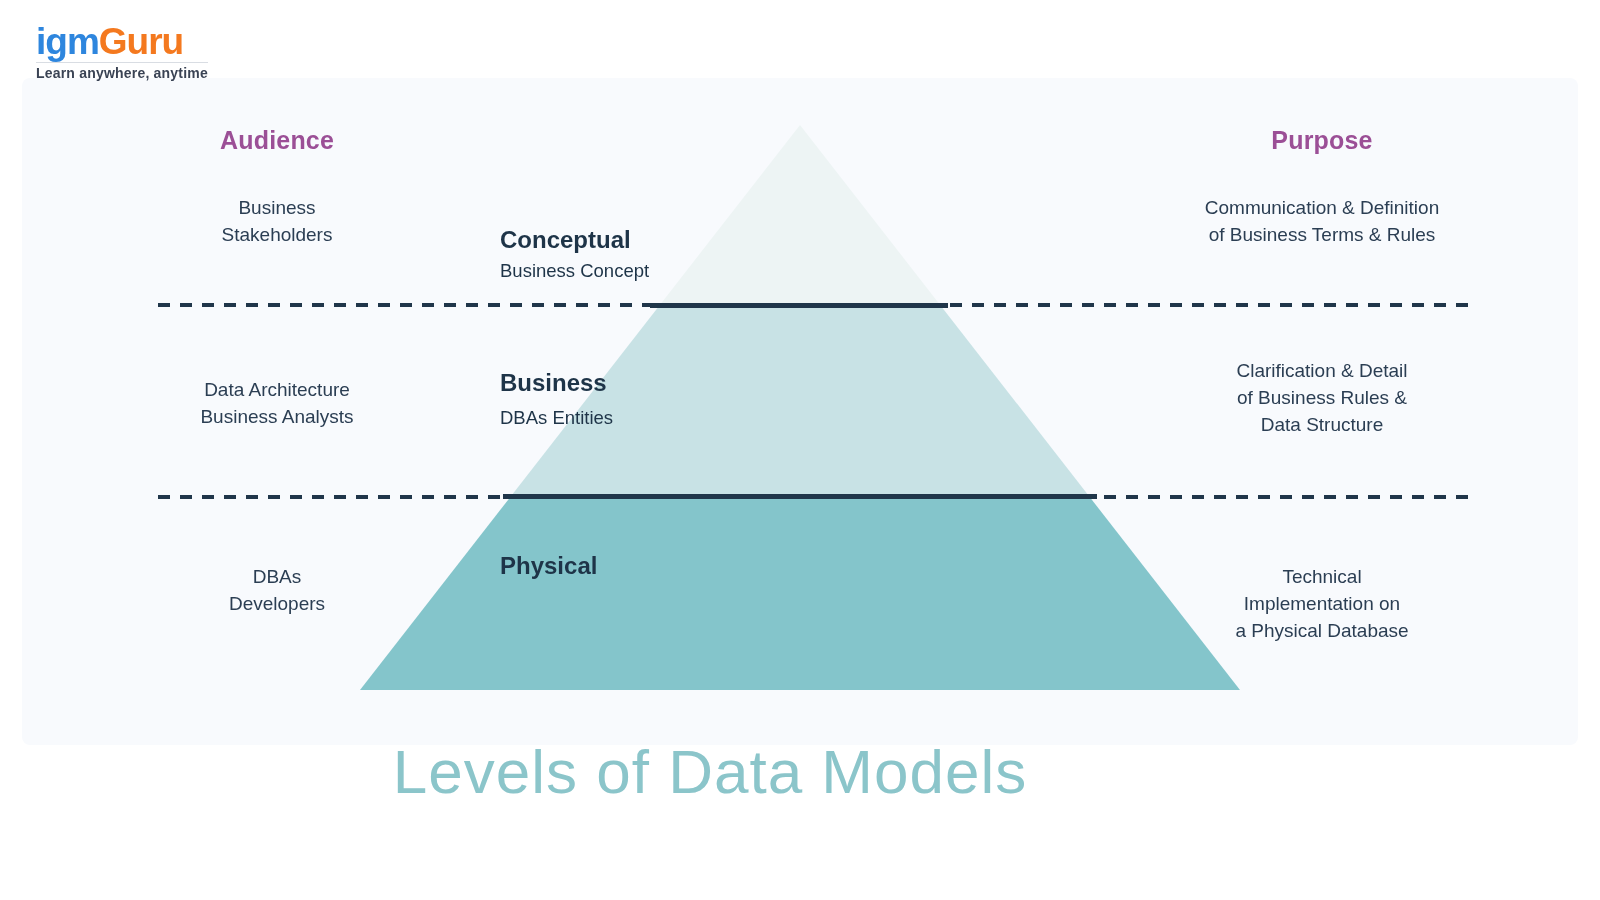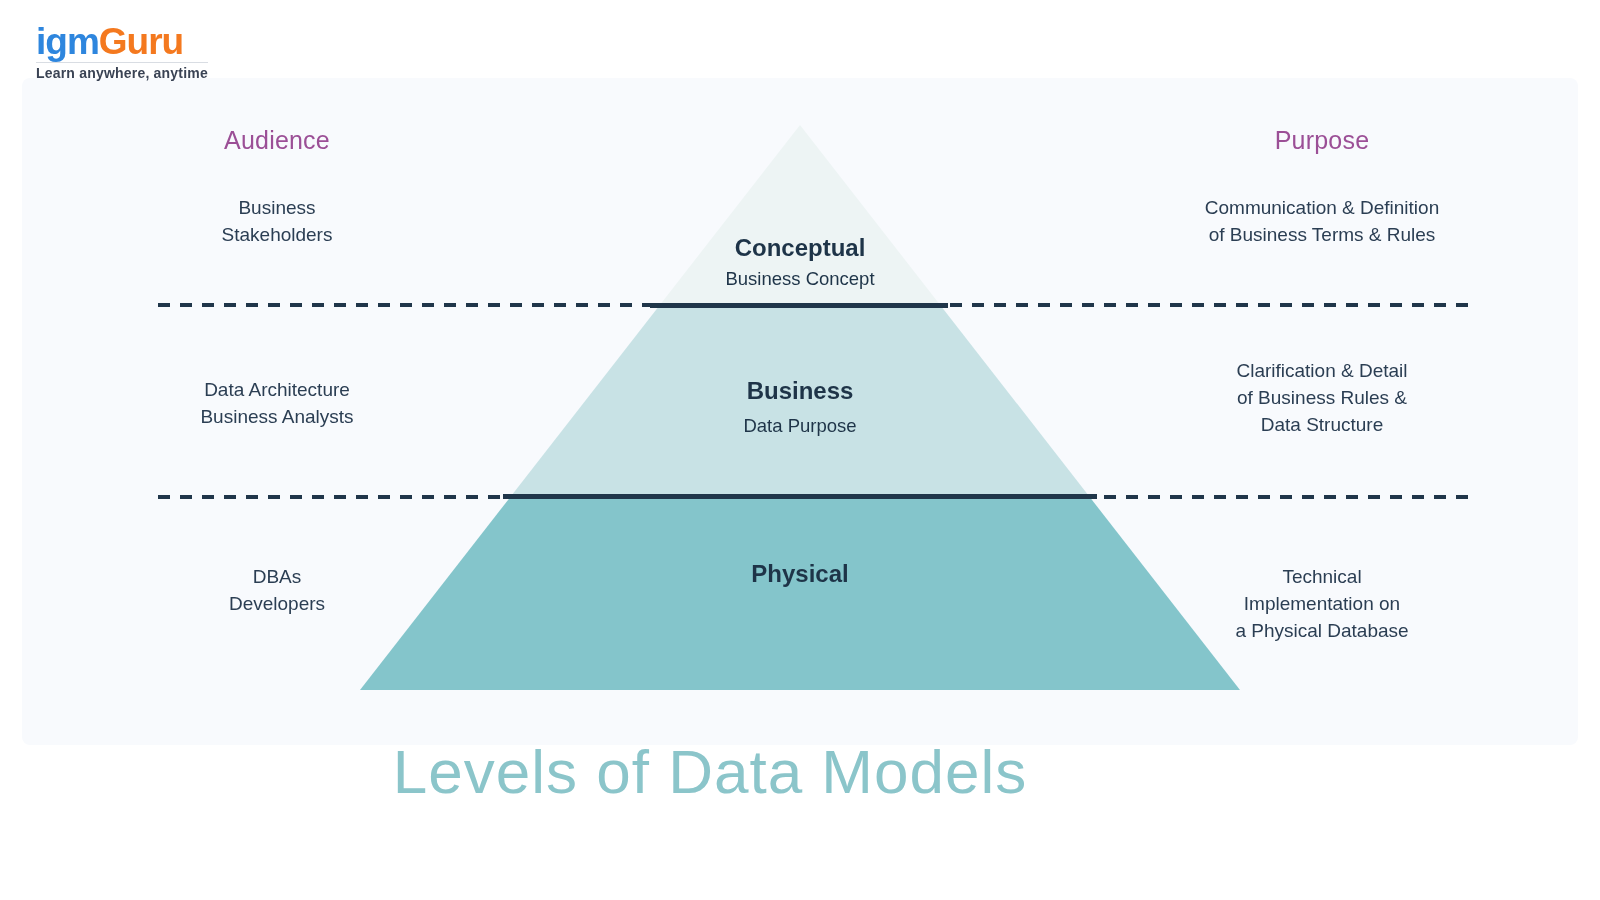--- a/index.html
+++ b/index.html
@@ -27,21 +27,21 @@
   .logo-guru { color: var(--logo-orange); }
   .logo-tagline {
     font-size: 14px; font-weight: bold; color: #3A4354;
     border-top: 1.5px solid #D9DDE3; padding-top: 2px;
     text-align: right; letter-spacing: 0.2px;
   }
 
   
   .col-header {
     position: absolute; top: 126px; width: 300px;
-    text-align: center; font-size: 25px; font-weight: normal;
+    text-align: center; font-size: 25px; font-weight: bold;
     color: var(--header-purple); letter-spacing: 0.2px;
   }
   .col-header.audience { left: 127px; }
   .col-header.purpose { left: 1172px; }
 
   
   .side-text {
     position: absolute; width: 310px;
     text-align: center; font-size: 19px; line-height: 27px;
     color: var(--text-dark); white-space: pre-line;
@@ -72,21 +72,21 @@
   }
   .dashed-1 { top: 303px; }
   .dashed-2 { top: 495px; }
   .solid-line { position: absolute; height: 4.5px; background: var(--line-dark); }
   .solid-1 { left: 650px; top: 303px; width: 298px; }
   .solid-2 { left: 503px; top: 494px; width: 594px; }
 
   
   .pyr-label {
     position: absolute; left: 500px; width: 600px;
-    text-align: center; color: #1E3448; margin-top: 8px;
+    color: #1E3448;
   }
   .pyr-name { font-size: 24px; font-weight: bold; }
   .pyr-desc { font-size: 18.5px; }
   .l1-name { top: 226px; } .l1-desc { top: 260px; }
   .l2-name { top: 369px; } .l2-desc { top: 407px; }
   .l3-name { top: 552px; } .l3-desc { top: 587px; }
 
   
   .main-title {
     position: absolute; left: 0; top: 736px; width: 1420px;
@@ -112,21 +112,21 @@
   <div class="pyramid"></div>
 
   <div class="dashed-line dashed-1"></div>
   <div class="dashed-line dashed-2"></div>
   <div class="solid-line solid-1"></div>
   <div class="solid-line solid-2"></div>
 
   <div class="pyr-label pyr-name l1-name">Conceptual</div>
   <div class="pyr-label pyr-desc l1-desc">Business Concept</div>
   <div class="pyr-label pyr-name l2-name">Business</div>
-  <div class="pyr-label pyr-desc l2-desc">Data Purpose</div>
+  <div class="pyr-label pyr-desc l2-desc">DBAs Entities</div>
   <div class="pyr-label pyr-name l3-name">Physical</div>
 
   <div class="side-text aud-col row1">Business
 Stakeholders</div>
   <div class="side-text aud-col row2-aud">Data Architecture
 Business Analysts</div>
   <div class="side-text aud-col row3">DBAs
 Developers</div>
 
   <div class="side-text pur-col row2-pur">Clarification &amp; Detail

